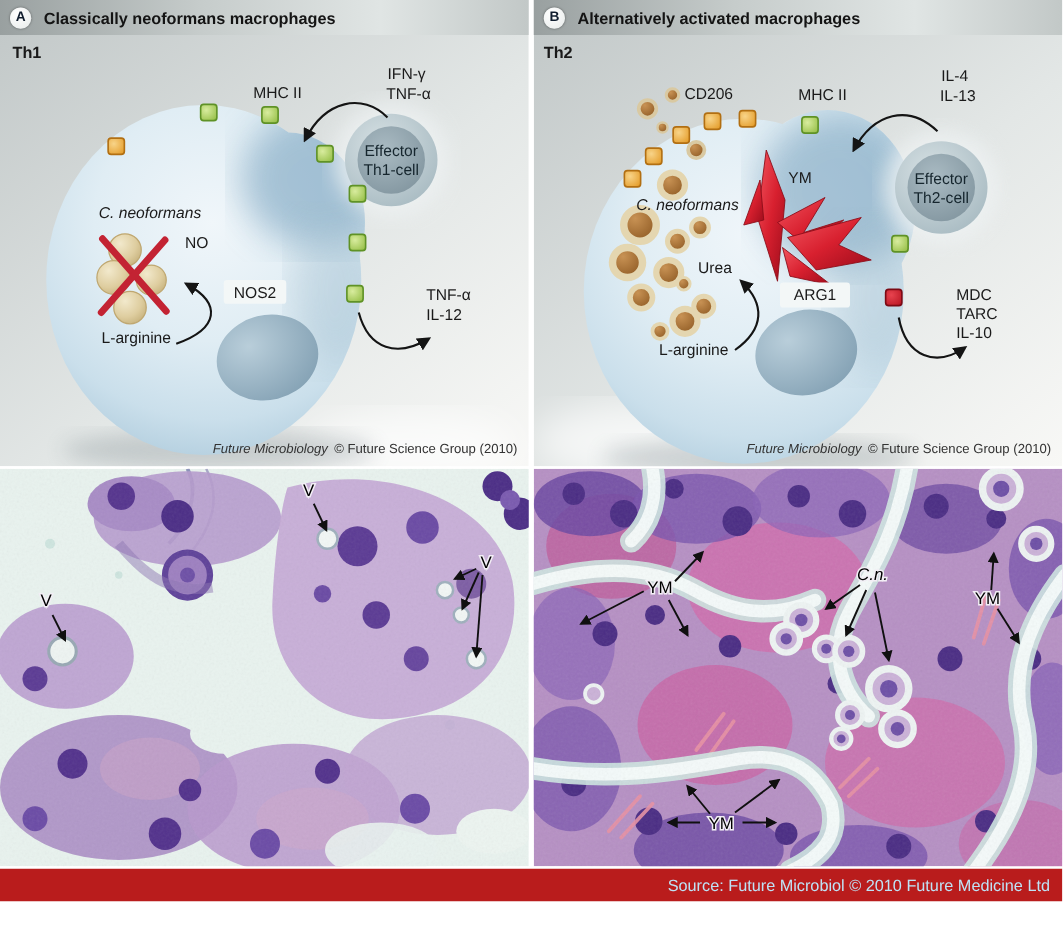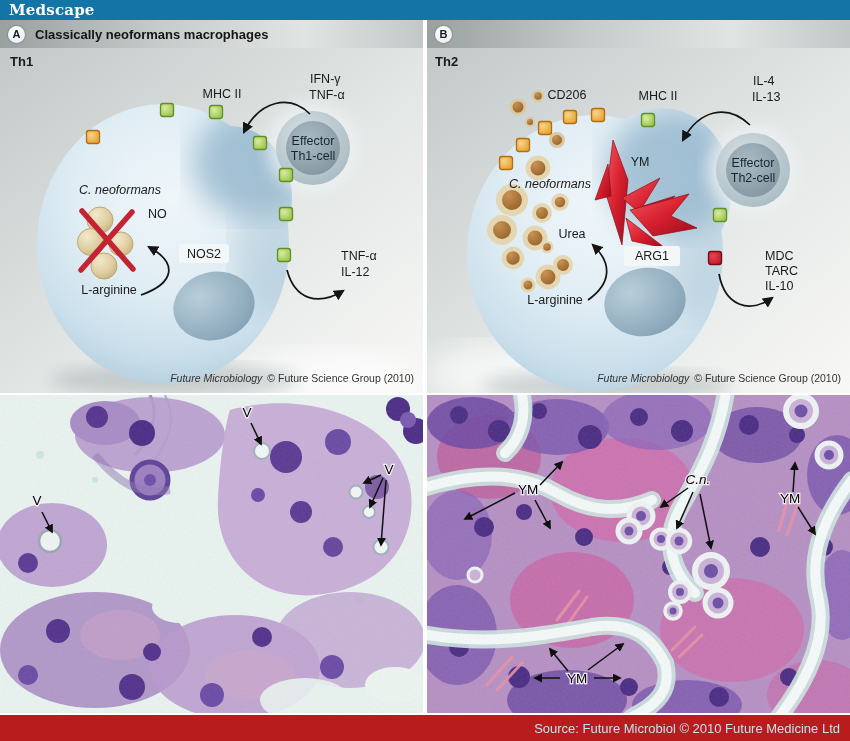--- a/index.html
+++ b/index.html
@@ -32,23 +32,20 @@
   .marr{fill:none;stroke:#101010;stroke-width:1.5;}
   .footer{height:26px;background:#b91c1c;display:flex;align-items:center;
       justify-content:flex-end;padding-right:10px;box-sizing:border-box;margin-top:2px;}
   .source{color:#bfe2f5;font-size:13px;}
 </style>
 </head>
 <body>
 
 <div class="stage">
 
-  <div class="topbar">
-    <span class="logo">Medscape</span>
-  </div>
 
   <div class="grid">
 
     <div class="panel">
       <div class="panel-header">
         <span class="badge">A</span>
         <span class="panel-title">Classically neoformans macrophages</span>
       </div>
       <svg width="423" height="345" viewBox="0 0 423 345">
         <defs>
@@ -169,20 +166,21 @@
         <text class="lbl" x="341" y="228">IL-12</text>
         <text class="credit" x="414" y="334" text-anchor="end">
           <tspan font-style="italic">Future Microbiology</tspan><tspan dx="5">© Future Science Group (2010)</tspan>
         </text>
       </svg>
     </div>
 
     <div class="panel">
       <div class="panel-header">
         <span class="badge">B</span>
+        <span class="panel-title">Alternatively activated macrophages</span>
       </div>
       <svg width="423" height="345" viewBox="0 0 423 345">
         <defs>
           <radialGradient id="bcell" gradientUnits="userSpaceOnUse" cx="175" cy="160" r="215">
             <stop offset="0" stop-color="#f0f6fa"></stop>
               <stop offset=".45" stop-color="#e0edf4"></stop>
             <stop offset=".75" stop-color="#cadfeb"></stop>
               <stop offset="1" stop-color="#a9c7d9"></stop>
           </radialGradient>
           <radialGradient id="byst" cx=".35" cy=".3" r=".9">

